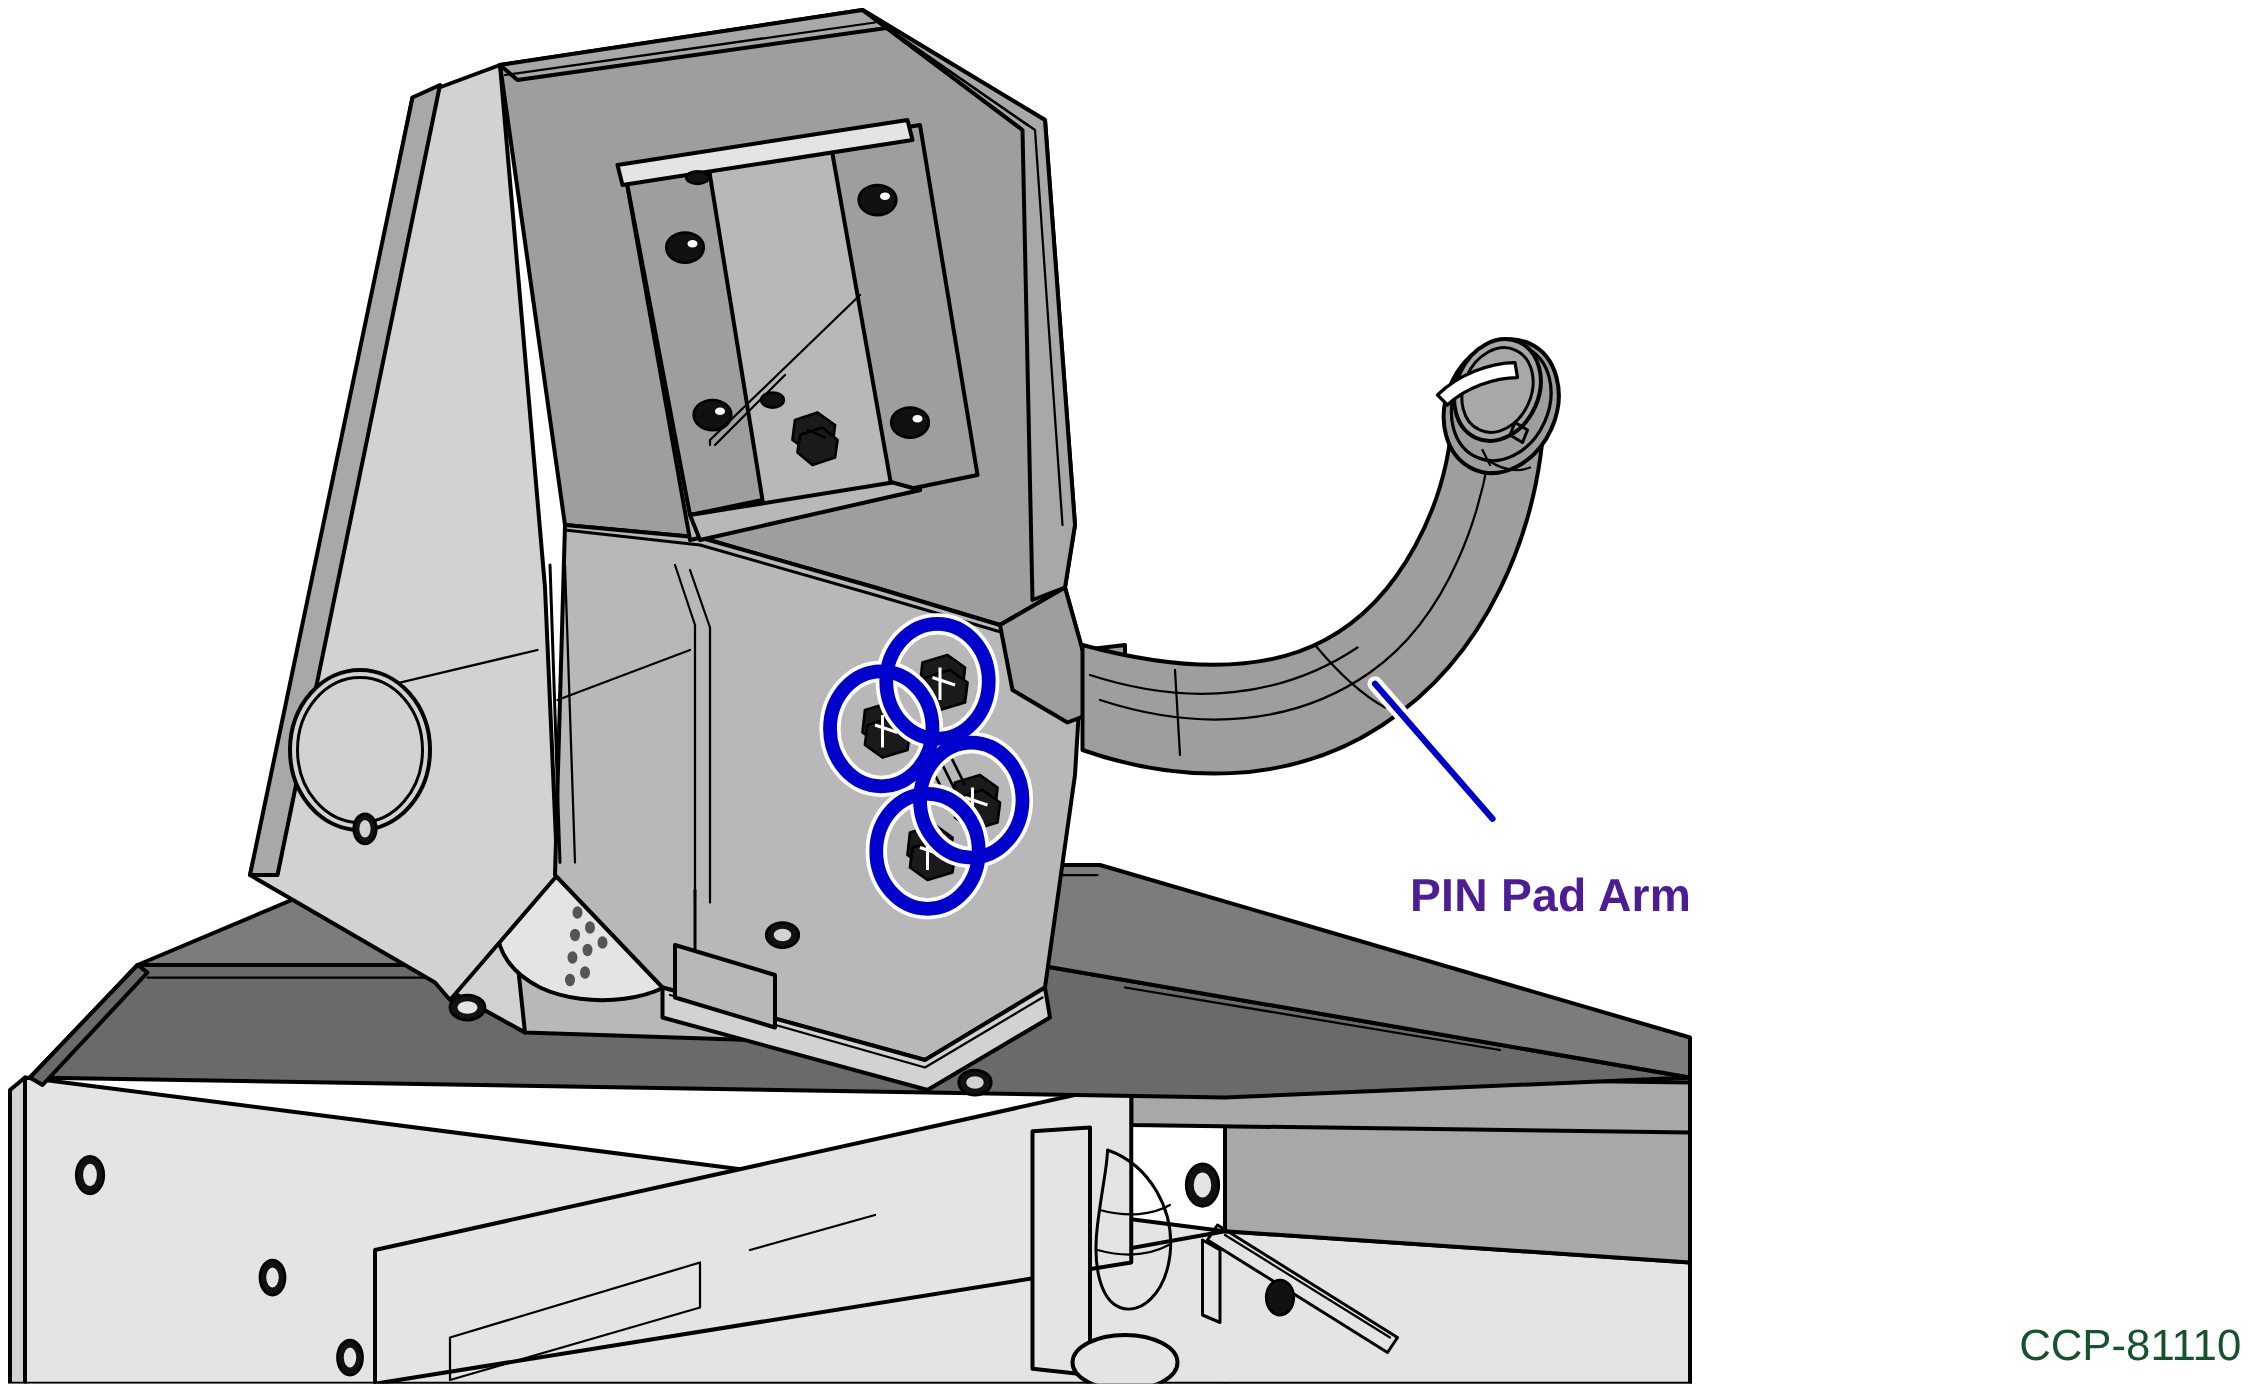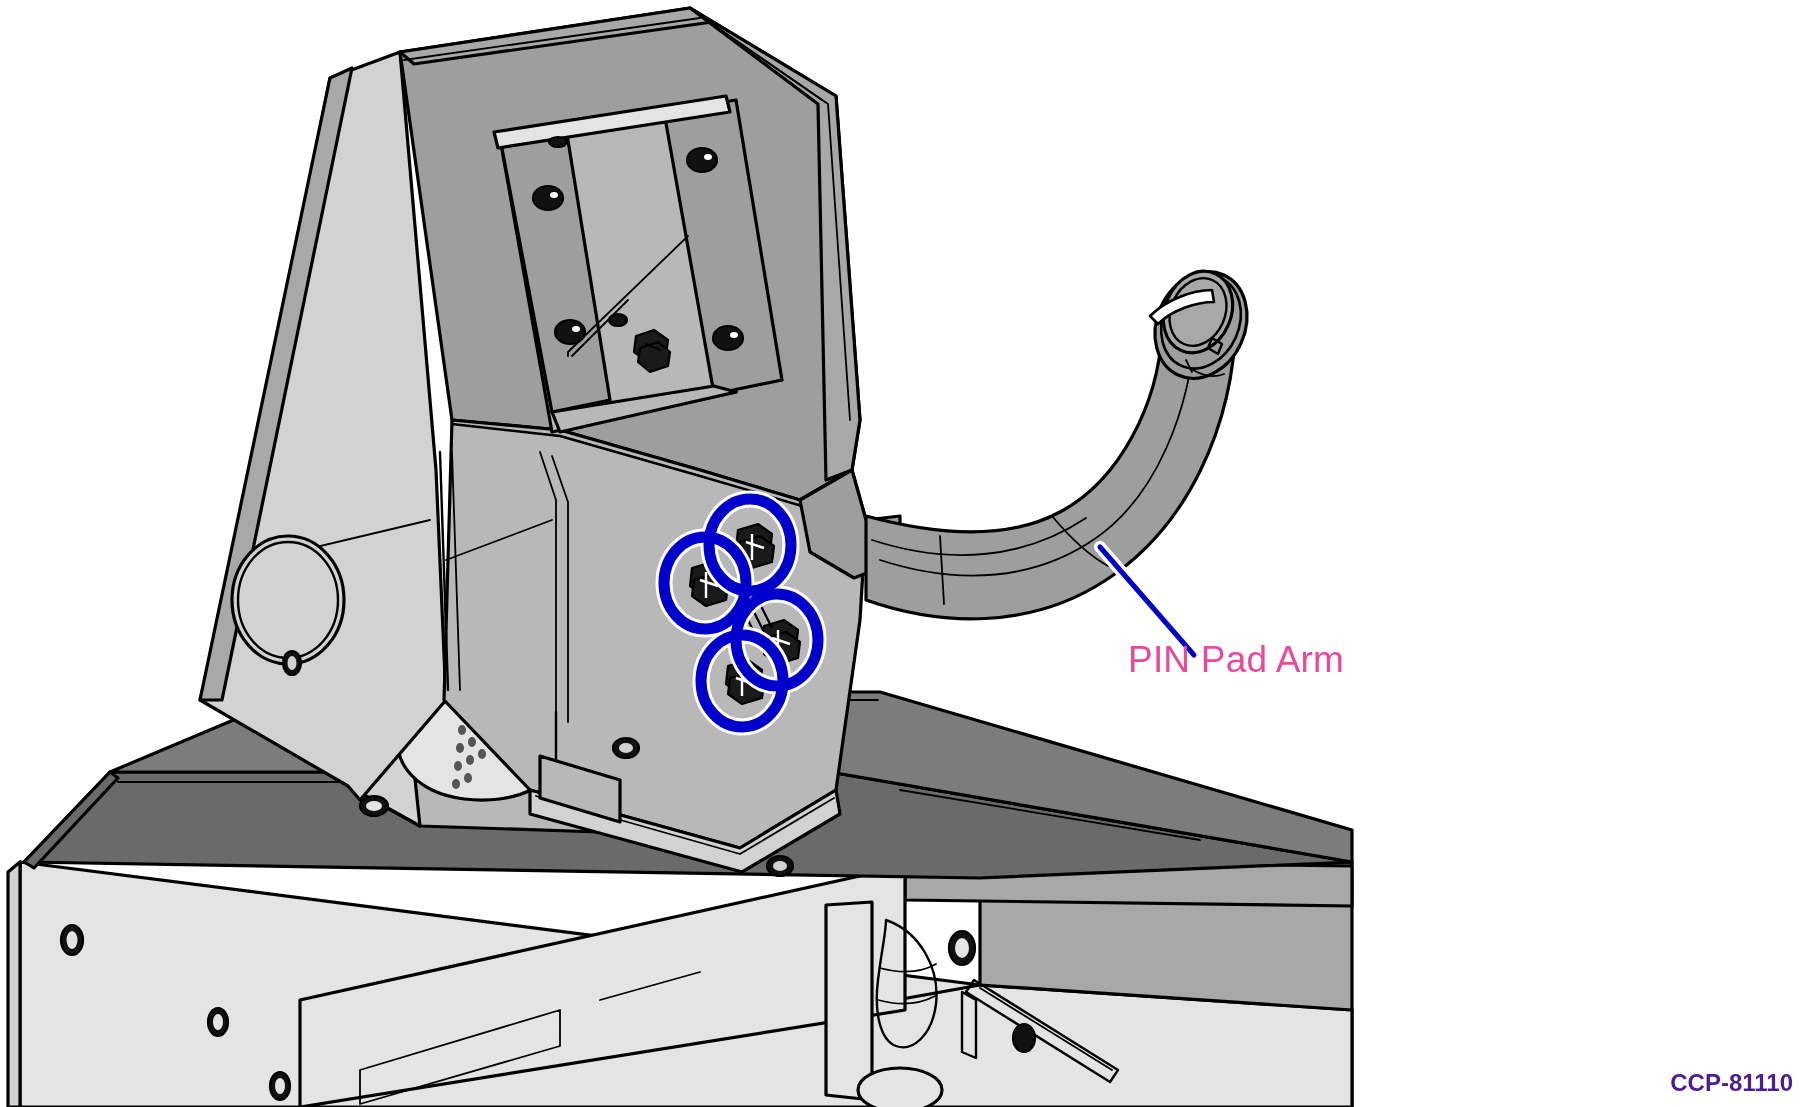--- a/index.html
+++ b/index.html
@@ -21,36 +21,36 @@
   #artwork {
     position: absolute;
     left: 0;
     top: 0;
     width: 1807px;
     height: 1107px;
   }
   .callout-label {
     position: absolute;
     left: 1128px;
-    top: 639px;
+    top: 696px;
     font-family: "Liberation Sans", sans-serif;
     font-size: 37px;
-    font-weight: 400;
-    color: #ec4899;
+    font-weight: 700;
+    color: #4c1d95;
     letter-spacing: 0.2px;
     white-space: nowrap;
   }
   .doc-id {
     position: absolute;
     right: 14px;
     bottom: 10px;
     font-family: "Liberation Sans", sans-serif;
-    font-size: 24px;
-    font-weight: 700;
-    color: #4c1d95;
+    font-size: 35px;
+    font-weight: 400;
+    color: #14532d;
     white-space: nowrap;
   }
 </style>
 </head>
 <body>
 
 <div id="sheet">
 
   <svg id="artwork" viewBox="0 0 1807 1107" xmlns="http://www.w3.org/2000/svg">
 

